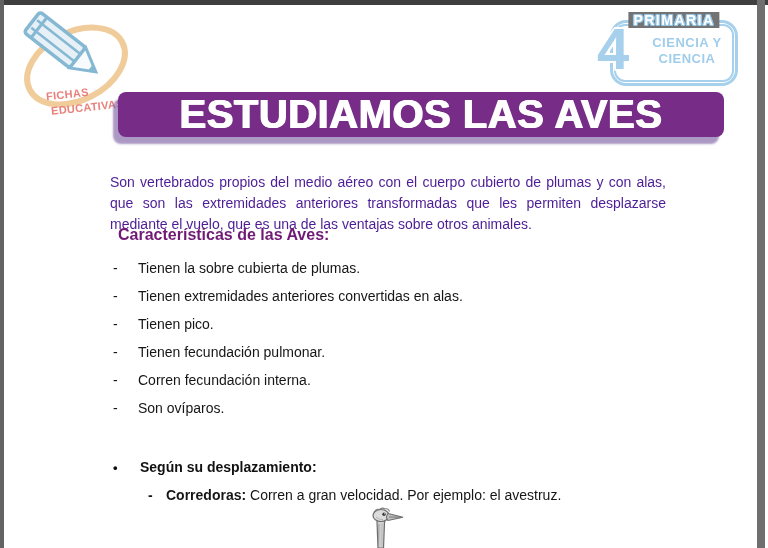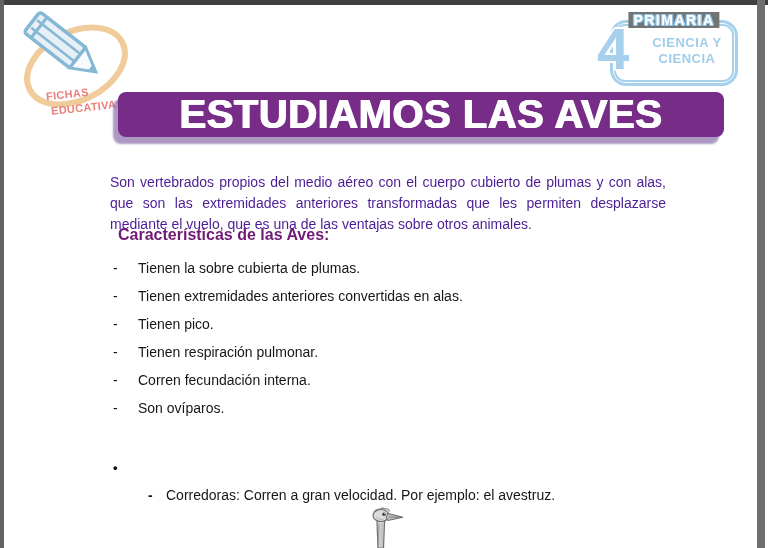--- a/index.html
+++ b/index.html
@@ -51,21 +51,21 @@
   .fitem{position:relative;padding-left:28px;font-size:14px;line-height:14.5px;
          margin-bottom:13.6px;color:#161616;white-space:nowrap;}
   .fitem .dash{position:absolute;left:3px;top:0;}
 
   .segun{position:absolute;left:110px;top:459px;font-size:14px;font-weight:bold;color:#111;
          padding-left:30px;white-space:nowrap;}
   .segun .dot{position:absolute;left:3px;top:1px;font-size:13px;}
   .subentry{position:absolute;left:148px;top:487px;font-size:14px;color:#161616;
          padding-left:18px;white-space:nowrap;}
   .subentry .dash{position:absolute;left:0;top:0;font-weight:bold;}
-  .subentry b{font-weight:normal;}
+  .subentry b{font-weight:bold;}
 
   .ostrich{position:absolute;left:348px;top:506px;}
 </style>
 </head>
 <body>
 
 <div class="page">
 
   <div class="frame-top"></div>
   <div class="frame-left"></div>
@@ -113,35 +113,36 @@
     <div class="fitem">
       <span class="dash">-</span>
       <span>Tienen extremidades anteriores convertidas en alas.</span>
     </div>
     <div class="fitem">
       <span class="dash">-</span>
       <span>Tienen pico.</span>
     </div>
     <div class="fitem">
       <span class="dash">-</span>
-      <span>Tienen respiración pulmonar.</span>
+      <span>Tienen fecundación pulmonar.</span>
     </div>
     <div class="fitem">
       <span class="dash">-</span>
       <span>Corren fecundación interna.</span>
     </div>
     <div class="fitem">
       <span class="dash">-</span>
       <span>Son ovíparos.</span>
     </div>
   </div>
 
 
   <div class="segun">
     <span class="dot">•</span>
+    <span>Según su desplazamiento:</span>
   </div>
 
   <div class="subentry">
     <span class="dash">-</span>
     <b>Corredoras:</b>
     <span>Corren a gran velocidad. Por ejemplo: el avestruz.</span>
   </div>
 
   <svg class="ostrich" width="64" height="42" viewBox="0 0 64 42">
     <path d="M30,42 L29,16 Q29,12 32.5,11 L35,12 Q37.5,13 36.5,17 L35.5,42 Z" fill="#cfcfcf" stroke="#6e6e6e" stroke-width="1.2"></path>

